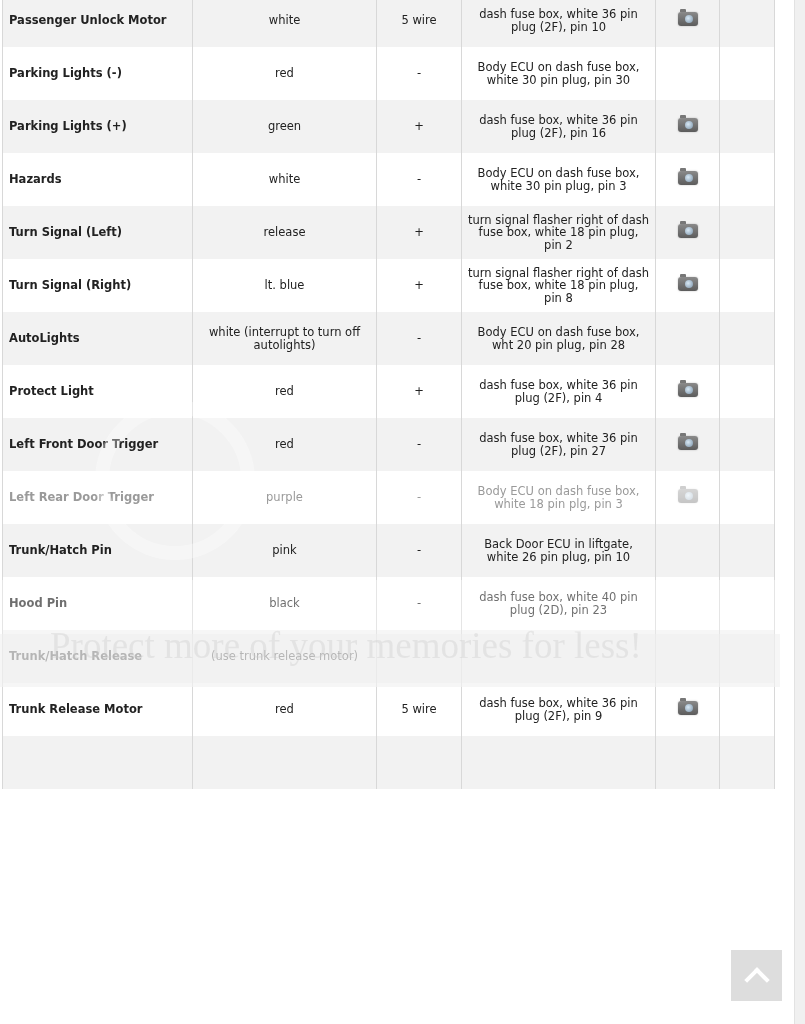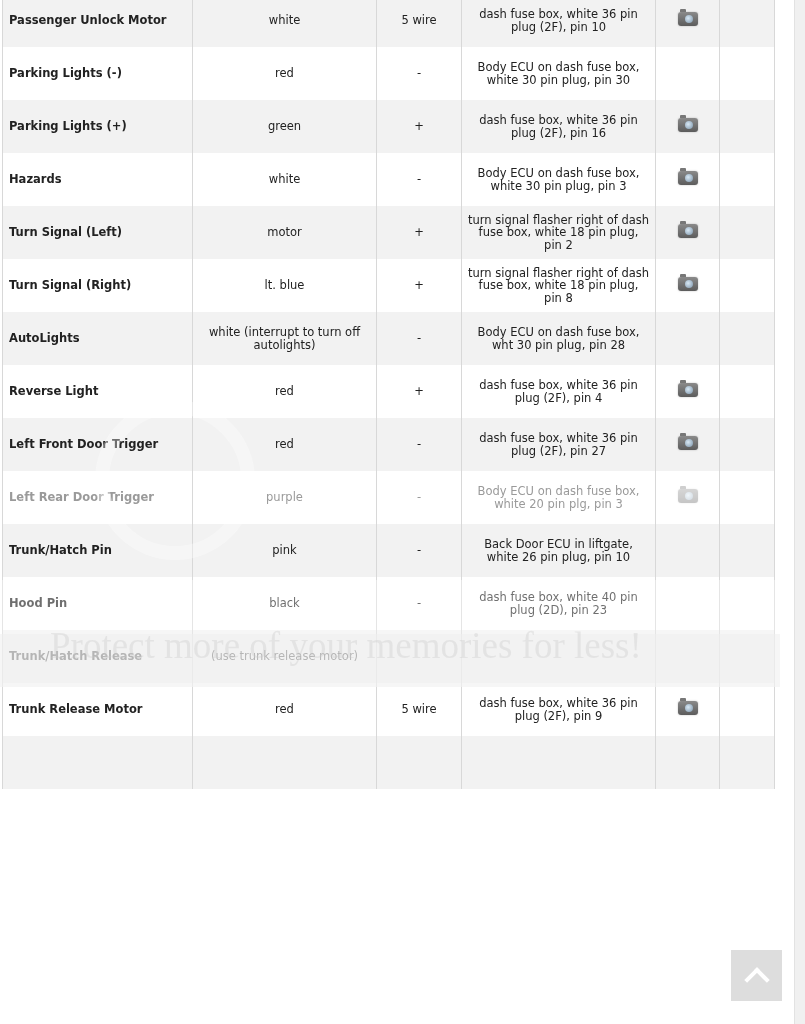--- a/index.html
+++ b/index.html
@@ -117,63 +117,63 @@
         <tr>
           <td class="name">Hazards</td>
           <td>white</td>
           <td>-</td>
           <td>Body ECU on dash fuse box, white 30 pin plug, pin 3</td>
           <td><span class="cam"></span></td>
           <td></td>
         </tr>
         <tr>
           <td class="name">Turn Signal (Left)</td>
-          <td>motor</td>
+          <td>release</td>
           <td>+</td>
           <td>turn signal flasher right of dash fuse box, white 18 pin plug, pin 2</td>
           <td><span class="cam"></span></td>
           <td></td>
         </tr>
         <tr>
           <td class="name">Turn Signal (Right)</td>
           <td>lt. blue</td>
           <td>+</td>
           <td>turn signal flasher right of dash fuse box, white 18 pin plug, pin 8</td>
           <td><span class="cam"></span></td>
           <td></td>
         </tr>
         <tr>
           <td class="name">AutoLights</td>
           <td>white (interrupt to turn off autolights)</td>
           <td>-</td>
-          <td>Body ECU on dash fuse box, wht 30 pin plug, pin 28</td>
-          <td></td>
-          <td></td>
-        </tr>
-        <tr>
-          <td class="name">Reverse Light</td>
+          <td>Body ECU on dash fuse box, wht 20 pin plug, pin 28</td>
+          <td></td>
+          <td></td>
+        </tr>
+        <tr>
+          <td class="name">Protect Light</td>
           <td>red</td>
           <td>+</td>
           <td>dash fuse box, white 36 pin plug (2F), pin 4</td>
           <td><span class="cam"></span></td>
           <td></td>
         </tr>
         <tr>
           <td class="name">Left Front Door Trigger</td>
           <td>red</td>
           <td>-</td>
           <td>dash fuse box, white 36 pin plug (2F), pin 27</td>
           <td><span class="cam"></span></td>
           <td></td>
         </tr>
         <tr class="faded">
           <td class="name">Left Rear Door Trigger</td>
           <td>purple</td>
           <td>-</td>
-          <td>Body ECU on dash fuse box, white 20 pin plg, pin 3</td>
+          <td>Body ECU on dash fuse box, white 18 pin plg, pin 3</td>
           <td><span class="cam"></span></td>
           <td></td>
         </tr>
         <tr>
           <td class="name">Trunk/Hatch Pin</td>
           <td>pink</td>
           <td>-</td>
           <td>Back Door ECU in liftgate, white 26 pin plug, pin 10</td>
           <td></td>
           <td></td>

